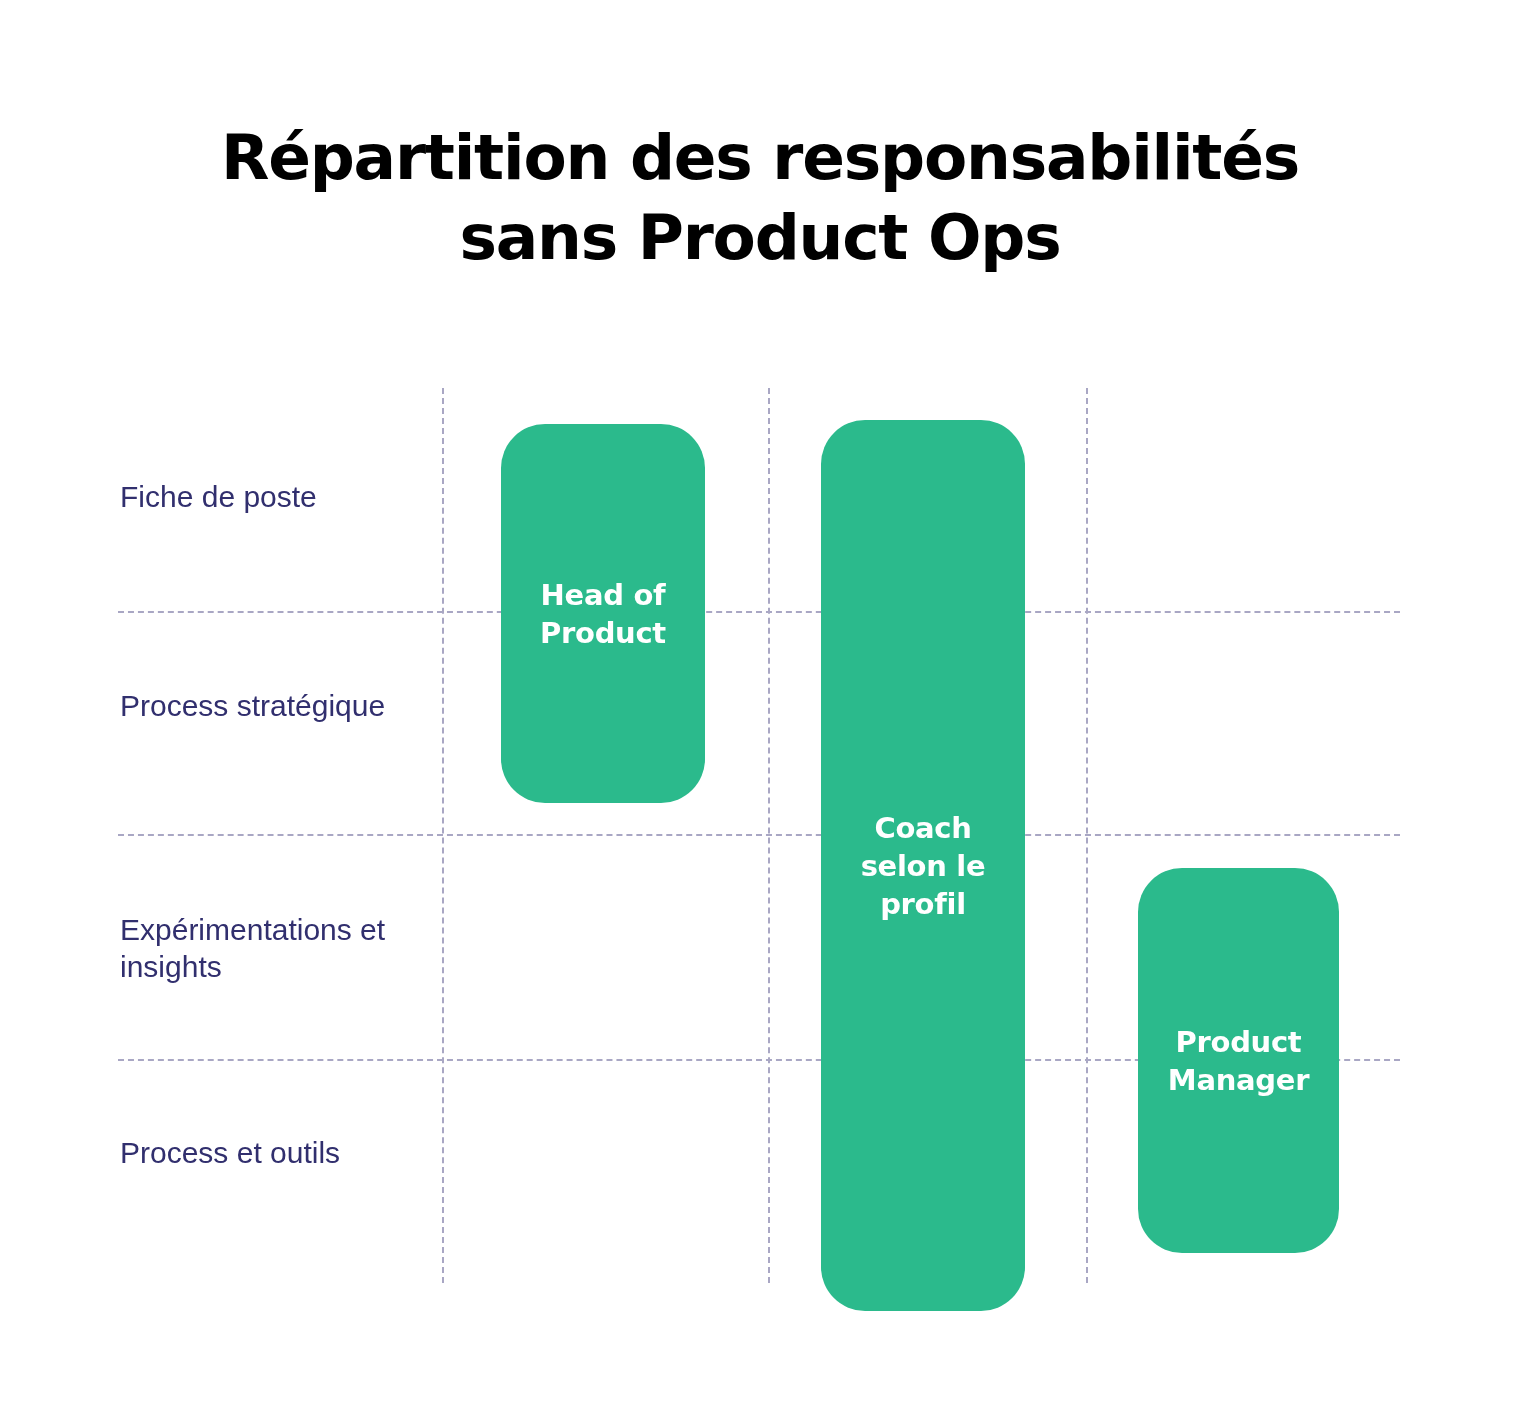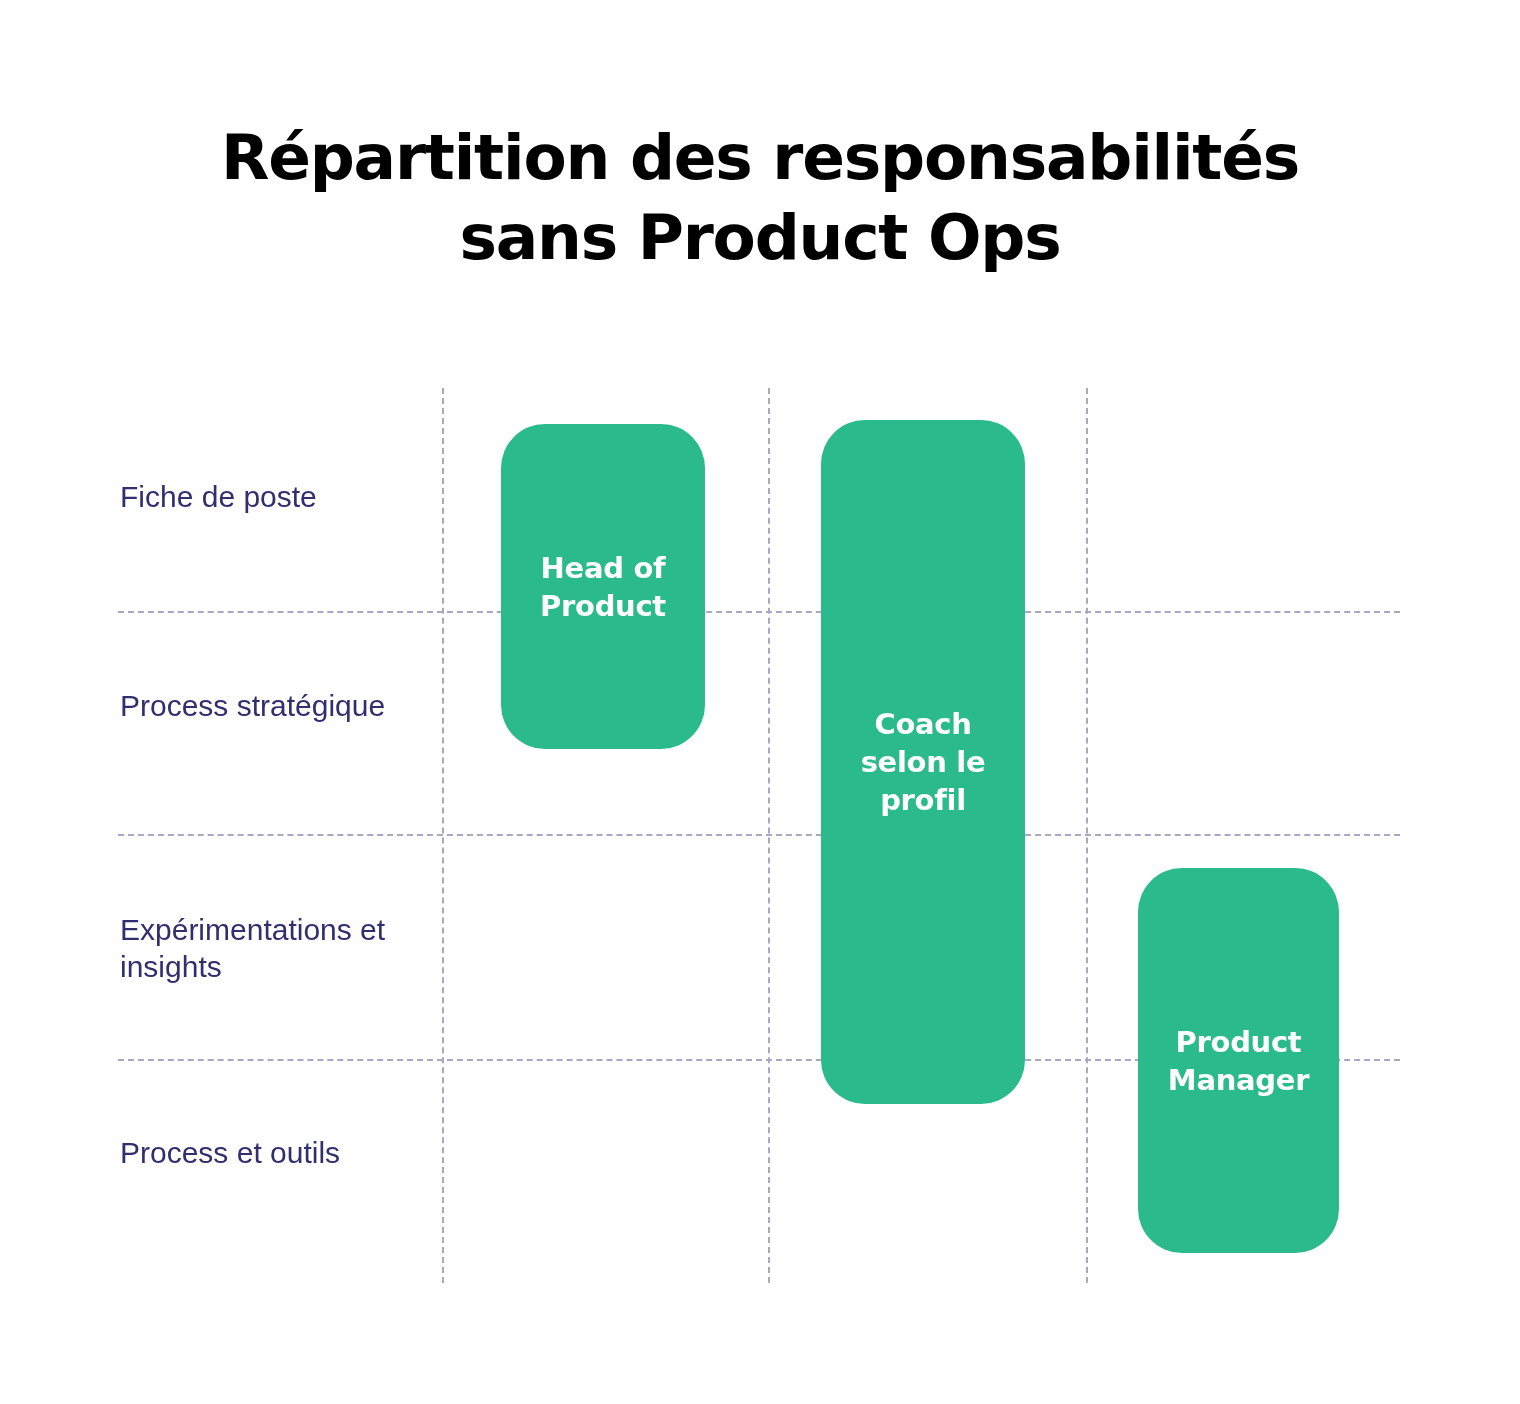--- a/index.html
+++ b/index.html
@@ -115,26 +115,26 @@
 
     <div class="gridline-h" style="top:611px"></div>
     <div class="gridline-h" style="top:834px"></div>
     <div class="gridline-h" style="top:1059px"></div>
 
     <div class="axis-label" style="top:478px">Fiche de poste</div>
     <div class="axis-label" style="top:687px">Process stratégique</div>
     <div class="axis-label" style="top:1134px">Process et outils</div>
     <div class="axis-label" style="top:911px">Expérimentations et insights</div>
 
-    <div class="bar" style="left:501px; top:424px; width:204px; height:325px;">
+    <div class="bar" style="left:501px; top:424px; width:204px; height:379px;">
       <span class="bar-label">Head of
 Product</span>
     </div>
 
-    <div class="bar" style="left:821px; top:420px; width:204px; height:684px;">
+    <div class="bar" style="left:821px; top:420px; width:204px; height:891px;">
       <span class="bar-label">Coach
 selon le
 profil</span>
     </div>
 
     <div class="bar" style="left:1138px; top:868px; width:201px; height:385px;">
       <span class="bar-label">Product
 Manager</span>
     </div>
 

